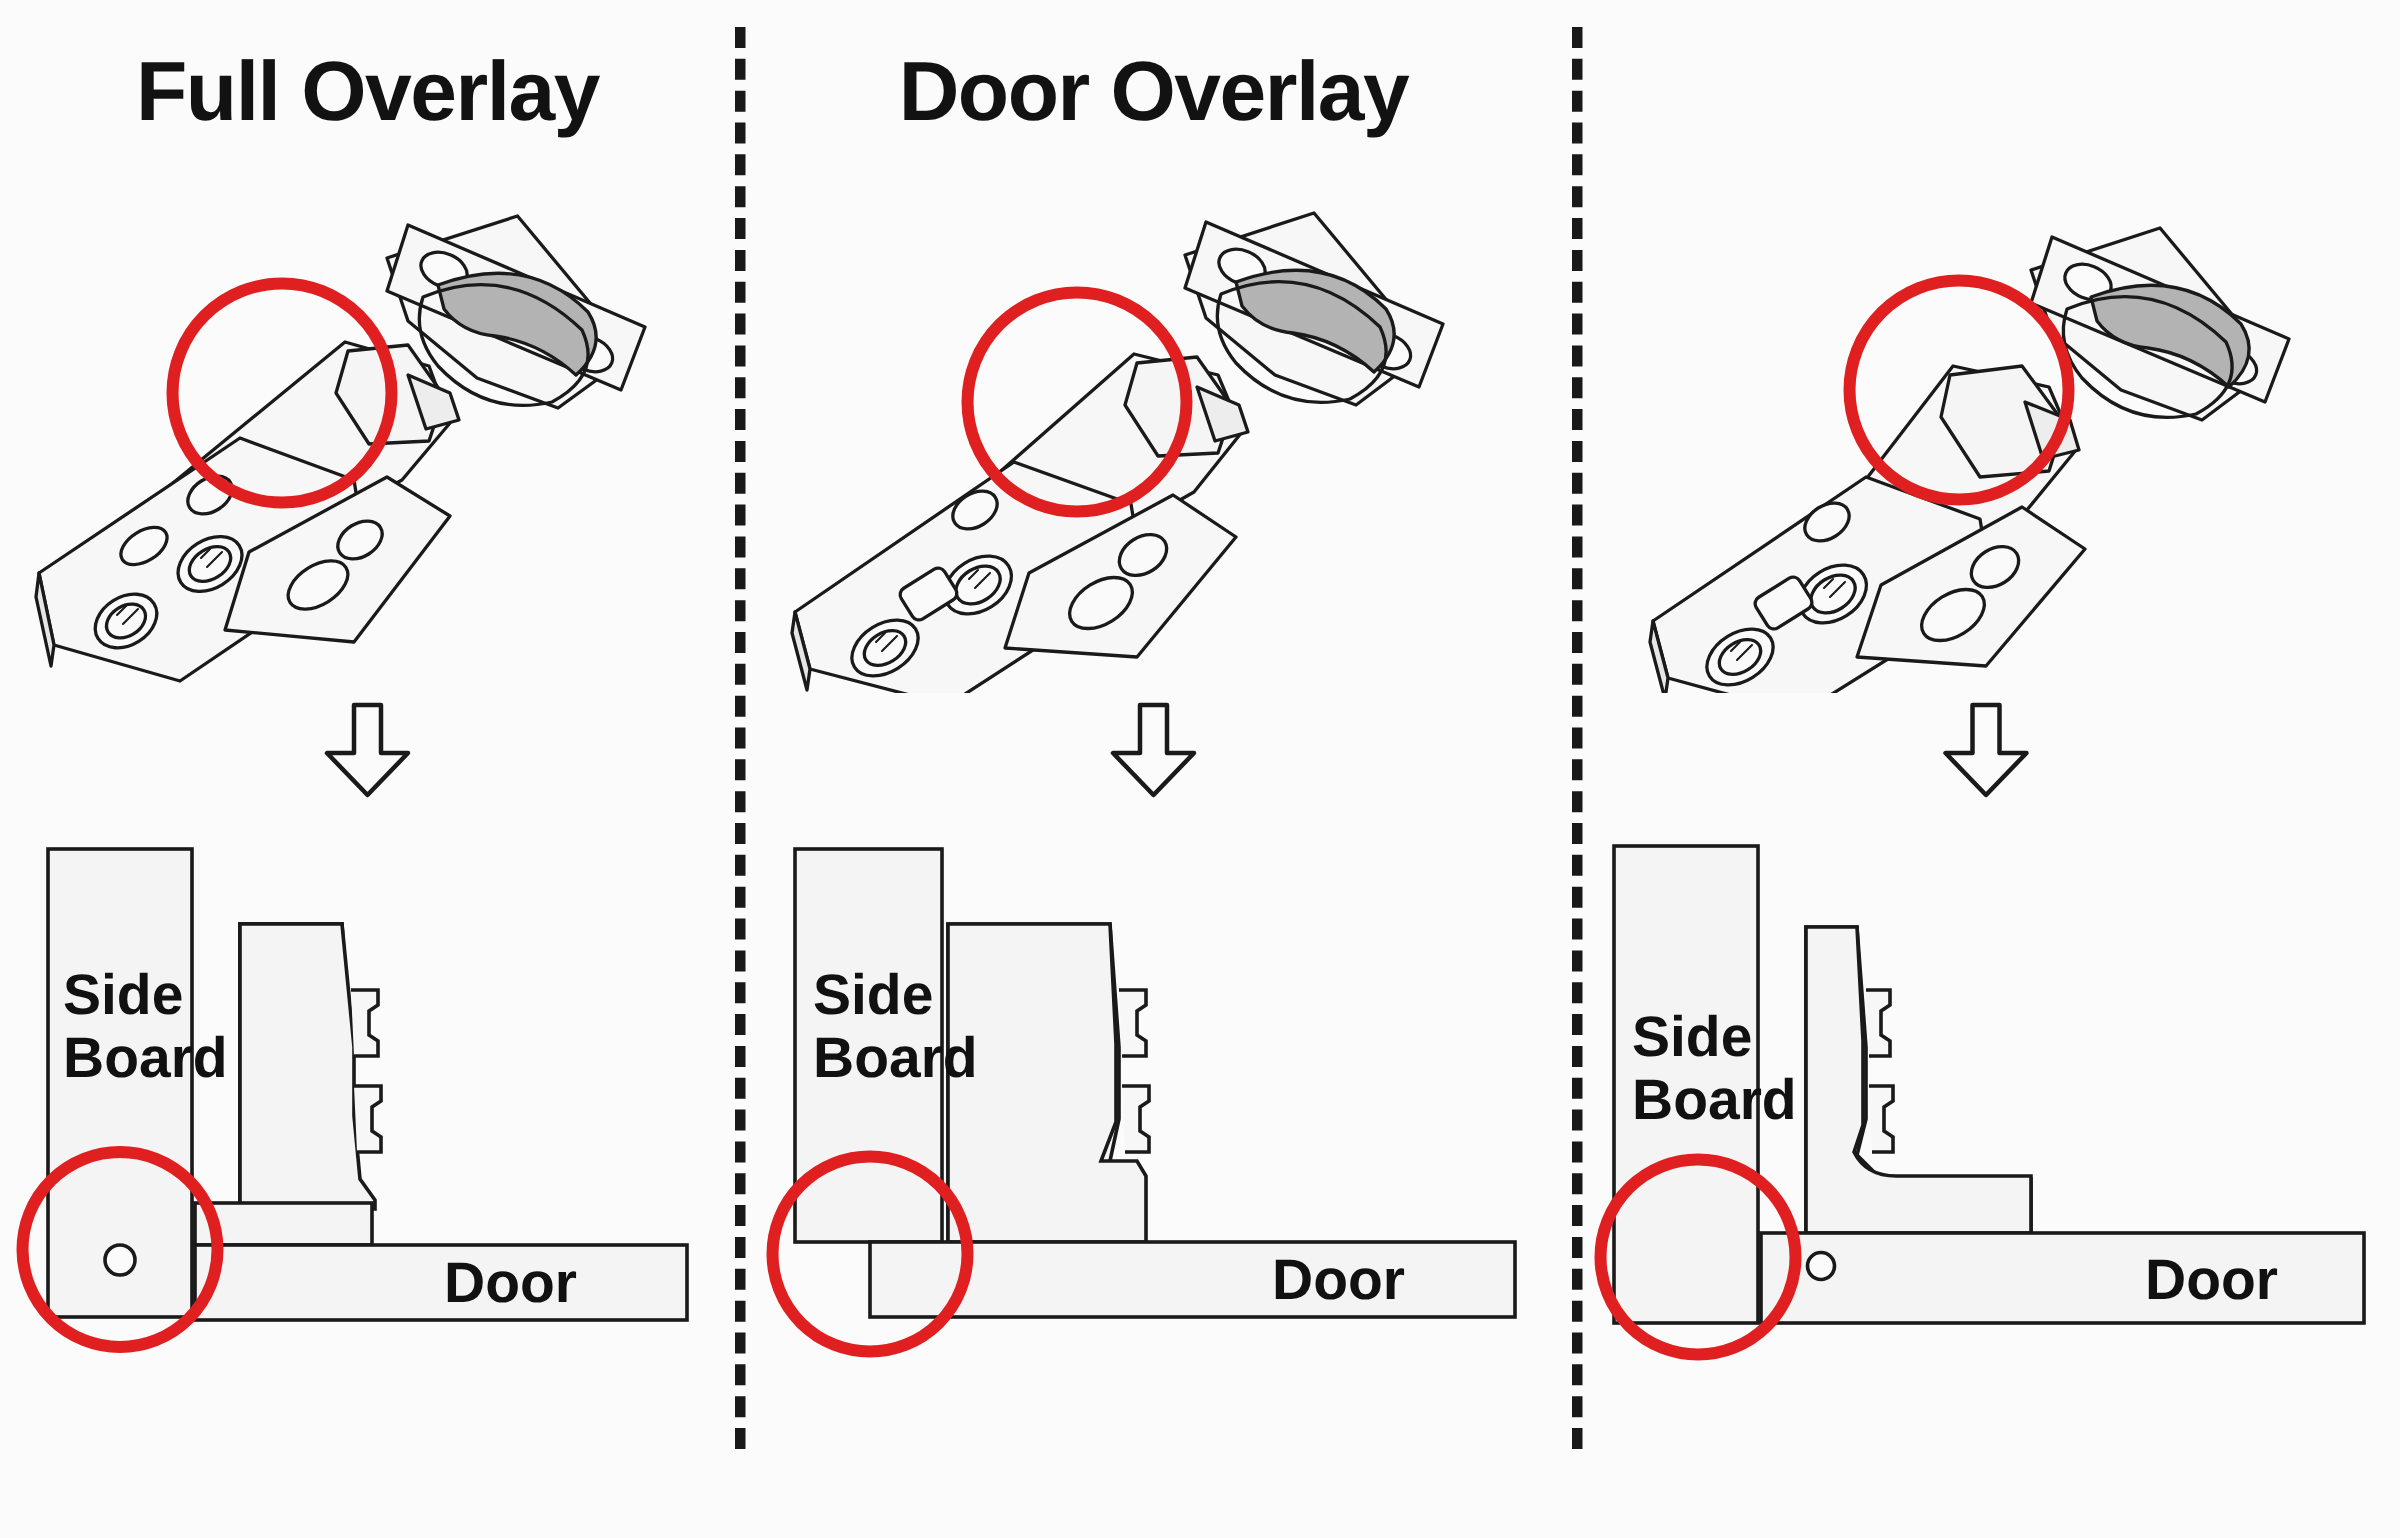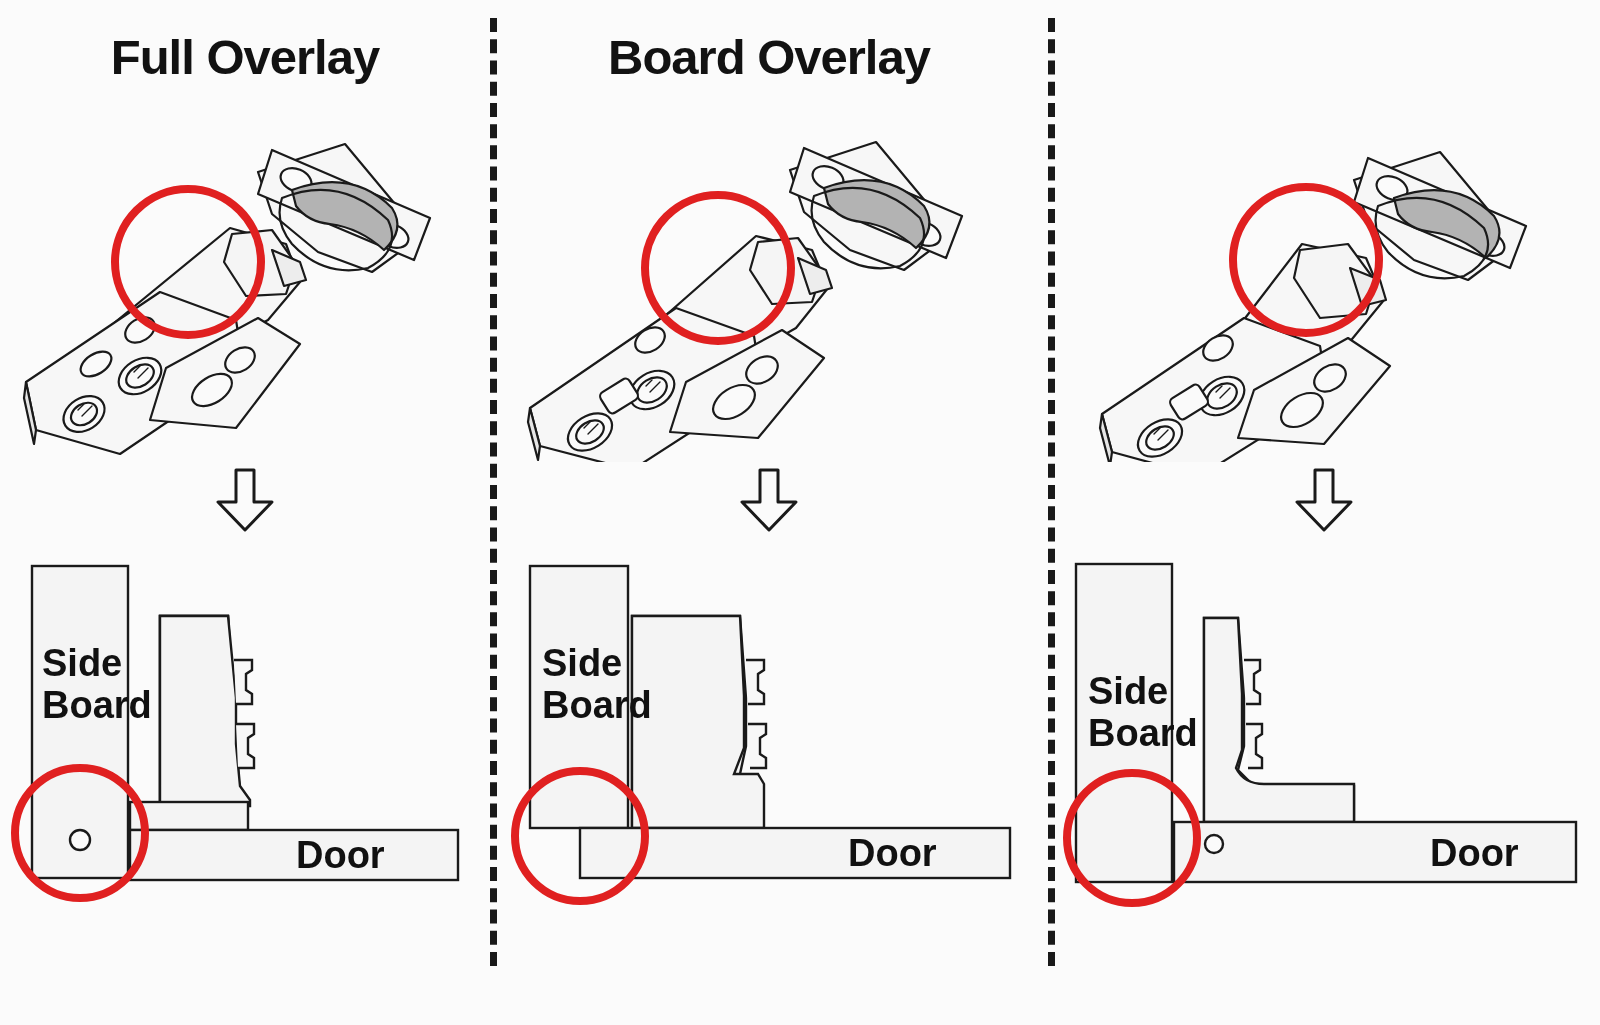--- a/index.html
+++ b/index.html
@@ -27,21 +27,21 @@
   #panel-full  { left: 0px;    width: 490px; }
   #panel-half  { left: 490px;  width: 558px; }
   #panel-inset { left: 1048px; width: 552px; }
 
   .panel-title {
     position: absolute;
     top: 32px;
     left: 0;
     width: 100%;
     text-align: center;
-    font-size: 49px;
+    font-size: 56px;
     font-weight: bold;
     letter-spacing: -1px;
     color: #121212;
     line-height: 1.05;
     white-space: nowrap;
   }
   .hinge-art {
     position: absolute;
     top: 132px;
     left: 0;
@@ -166,21 +166,21 @@
         <text class="lbl" x="42" y="170" font-size="38">Board</text>
         <text class="lbl" x="296" y="320" font-size="38">Door</text>
 
         <circle cx="80" cy="285" r="65" fill="none" stroke="#e02020" stroke-width="8"></circle>
       </svg>
     </div>
   </div>
 
   <div class="panel" id="panel-half">
 
-    <div class="panel-title">Board Overlay</div>
+    <div class="panel-title">Door Overlay</div>
 
     <div class="hinge-art">
       <svg viewBox="0 0 558 330" preserveAspectRatio="xMidYMid meet">
         <g stroke="#1a1a1a" stroke-width="2.2" fill="#f7f7f7" stroke-linejoin="round" stroke-linecap="round">
           <path d="M300 38 L386 10 L436 70 L446 114 L414 138 L360 118 L314 80 Z"></path>
           <path d="M314 16 L472 84 L456 126 L300 60 Z"></path>
           <ellipse cx="338" cy="46" rx="16" ry="11" transform="rotate(22 338 46)" fill="#fbfbfb"></ellipse>
           <ellipse cx="435" cy="102" rx="16" ry="11" transform="rotate(22 435 102)" fill="#fbfbfb"></ellipse>
           <path d="M334 56 Q394 34 434 74 Q448 96 426 116 Q402 94 372 90 Q350 88 338 72 Z" fill="#b3b3b3"></path>
           <path d="M324 64 Q382 40 430 86 Q444 116 410 134 Q366 144 334 110 Q316 88 324 64 Z" fill="none"></path>

